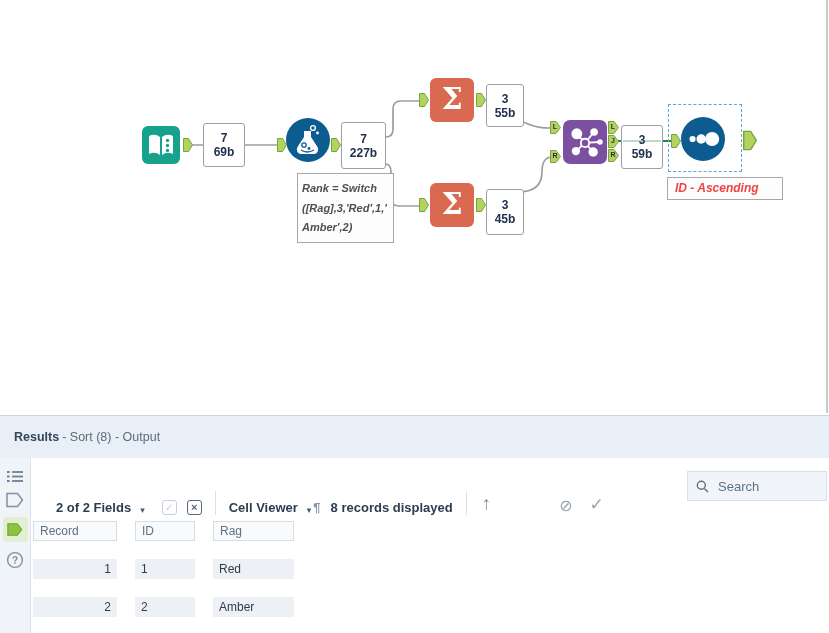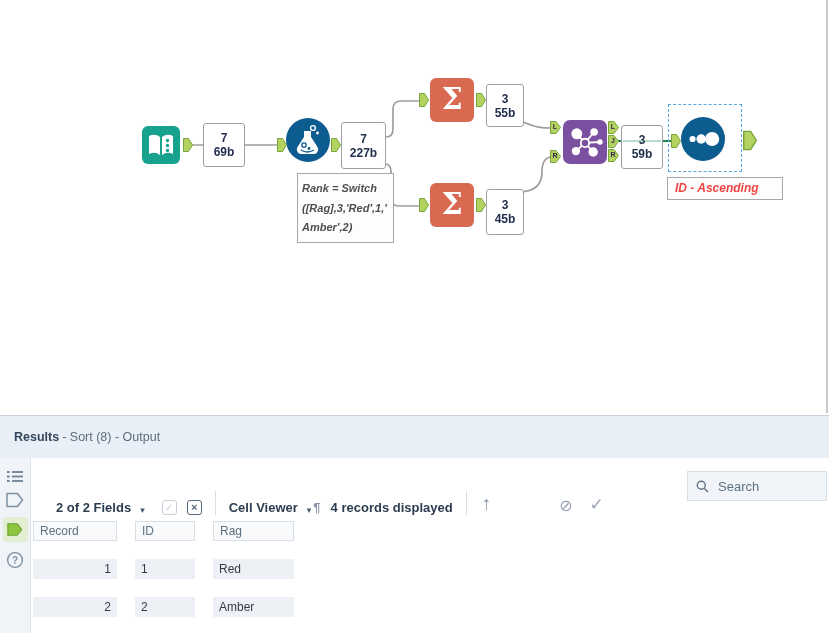--- a/index.html
+++ b/index.html
@@ -309,21 +309,21 @@
           <span class="ibox dim">
               <span>✓</span>
             </span>
           <span class="ibox dark">
               <span>×</span>
             </span>
           <span class="vsep"></span>
           <span class="tlabel">Cell Viewer</span>
           <span class="caret">▾</span>
           <span class="pilcrow">¶</span>
-          <span class="tlabel">4 records displayed</span>
+          <span class="tlabel">8 records displayed</span>
           <span class="vsep"></span>
           <span class="arrow">↑</span>
           <span class="block">⊘</span>
           <span class="okmark">✓</span>
           <span class="search">
             <svg width="13" height="13" viewBox="0 0 13 13">
               <circle cx="5.3" cy="5.3" r="4" fill="none" stroke="#5f7183" stroke-width="1.4"></circle>
               <line x1="8.4" y1="8.4" x2="12" y2="12" stroke="#5f7183" stroke-width="1.4"></line>
             </svg>
             <input placeholder="Search" style="">

